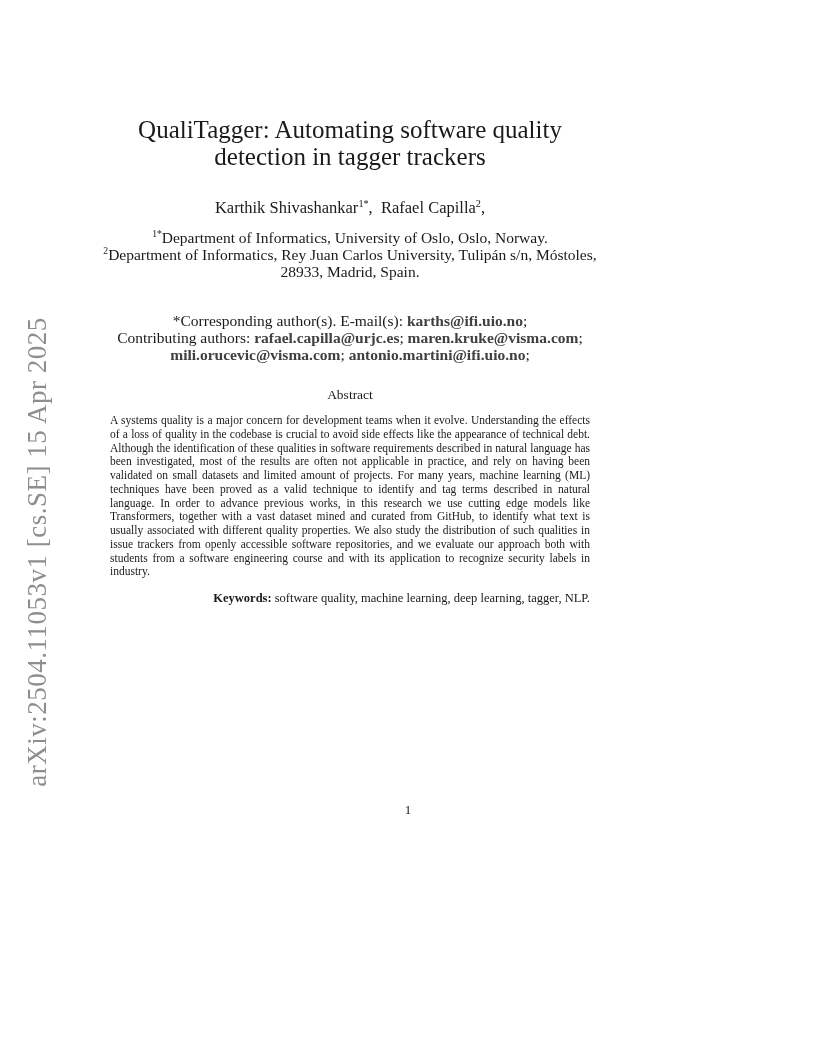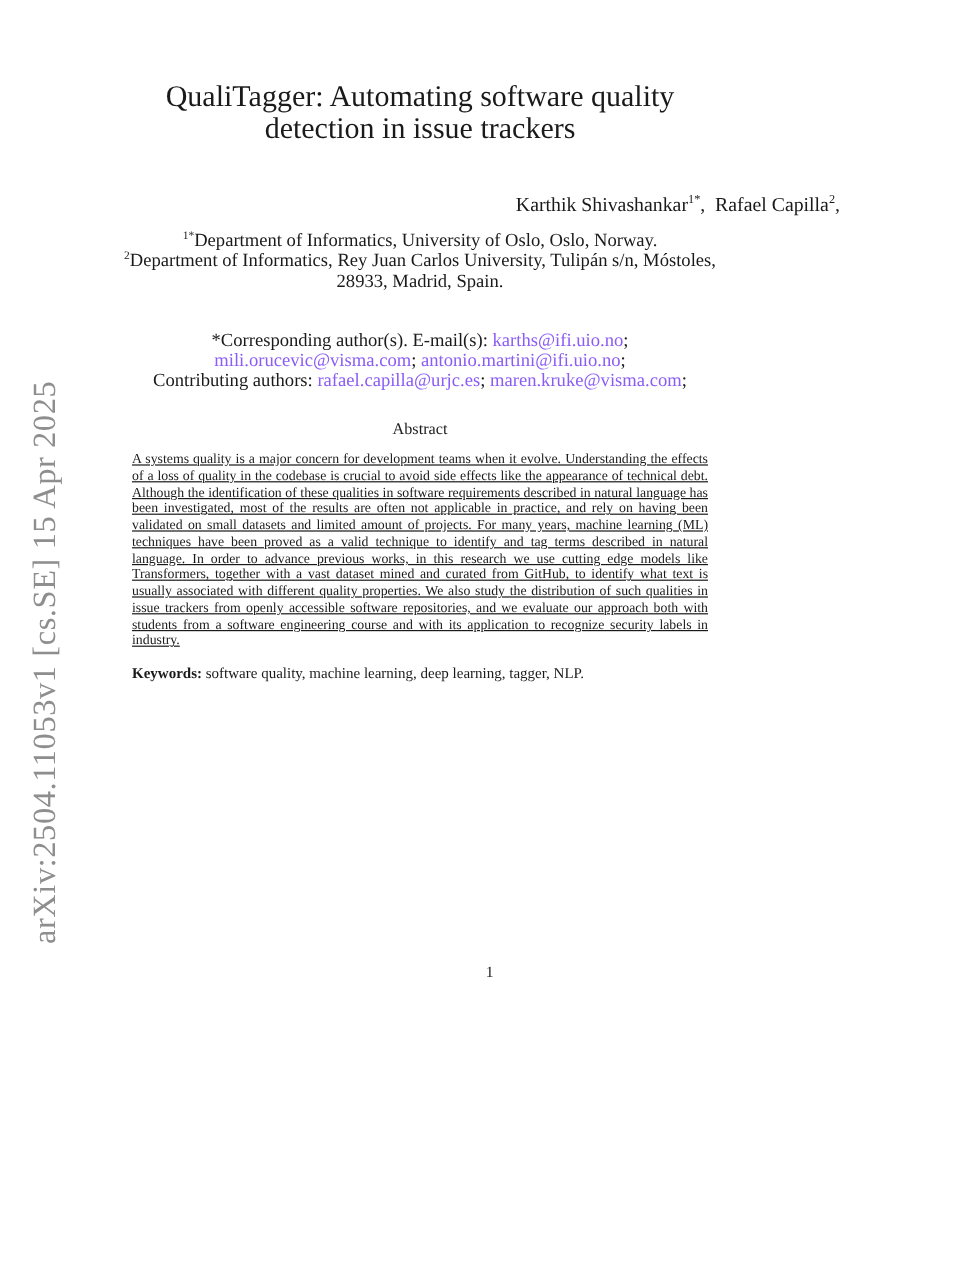--- a/index.html
+++ b/index.html
@@ -25,74 +25,73 @@
     white-space: nowrap;
     font-size: 27px;
     letter-spacing: 0.5px;
     color: #8e8e8e;
   }
   .content {
     position: absolute;
     top: 0;
     left: 0;
     width: 700px;
-    padding-top: 67px;
+    padding-top: 116px;
     text-align: center;
   }
   .paper-title {
     font-size: 25px;
     line-height: 27px;
     font-weight: normal;
     margin: 0;
   }
   .authors {
-    margin-top: 39px;
+    margin-top: 27px;
     font-size: 16.5px;
     line-height: 22px;
-    text-align: right;
   }
   .authors sup, .affiliations sup {
     font-size: 62%;
     line-height: 0;
   }
   .affiliations {
     margin: 10px auto 0 auto;
     width: 512px;
     font-size: 15.5px;
     line-height: 17.2px;
   }
   .contact {
     margin-top: 31px;
     font-size: 15.5px;
     line-height: 17.2px;
   }
   .email-link {
-    color: #8b5cf6;
+    color: #404040;
     text-decoration: none;
+    font-weight: bold;
   }
   .abstract-heading {
     margin-top: 24px;
     font-size: 13.5px;
     font-weight: normal;
   }
   .abstract-body {
     margin: 11px auto 12px auto;
     width: 480px;
     font-size: 11.5px;
     line-height: 13.75px;
     text-align: justify;
     text-justify: inter-word;
-    text-decoration: underline;
   }
   .keywords {
     margin: 9px auto 0 auto;
     width: 480px;
     font-size: 12.5px;
     line-height: 15px;
-    text-align: left;
+    text-align: right;
   }
   .keywords .kw-label {
     font-weight: bold;
   }
   .page-number {
     position: absolute;
     top: 802px;
     left: 0;
     width: 816px;
     text-align: center;
@@ -103,36 +102,36 @@
 <body>
 
 <div class="page">
 
   <div class="watermark">arXiv:2504.11053v1  [cs.SE]  15 Apr 2025</div>
 
   <div class="content">
 
     <h1 class="paper-title">
       <span>QualiTagger: Automating software quality</span><br>
-      <span>detection in issue trackers</span>
+      <span>detection in tagger trackers</span>
     </h1>
 
     <div class="authors">
       <div>Karthik Shivashankar<sup>1*</sup>, &nbsp;Rafael Capilla<sup>2</sup>,</div>
     </div>
 
     <div class="affiliations">
       <div><sup>1*</sup>Department of Informatics, University of Oslo, Oslo, Norway.</div>
       <div><sup>2</sup>Department of Informatics, Rey Juan Carlos University, Tulipán s/n, Móstoles, 28933, Madrid, Spain.</div>
     </div>
 
     <div class="contact">
       <div>*Corresponding author(s). E-mail(s): <a href="#" class="email-link">karths@ifi.uio.no</a>;</div>
+      <div>Contributing authors: <a href="#" class="email-link">rafael.capilla@urjc.es</a>; <a href="#" class="email-link">maren.kruke@visma.com</a>;</div>
       <div><a href="#" class="email-link">mili.orucevic@visma.com</a>; <a href="#" class="email-link">antonio.martini@ifi.uio.no</a>;</div>
-      <div>Contributing authors: <a href="#" class="email-link">rafael.capilla@urjc.es</a>; <a href="#" class="email-link">maren.kruke@visma.com</a>;</div>
     </div>
 
     <div class="abstract-heading">Abstract</div>
 
     <div class="abstract-body">A systems quality is a major concern for development teams when it evolve. Understanding the effects of a loss of quality in the codebase is crucial to avoid side effects like the appearance of technical debt. Although the identification of these qualities in software requirements described in natural language has been investigated, most of the results are often not applicable in practice, and rely on having been validated on small datasets and limited amount of projects. For many years, machine learning (ML) techniques have been proved as a valid technique to identify and tag terms described in natural language. In order to advance previous works, in this research we use cutting edge models like Transformers, together with a vast dataset mined and curated from GitHub, to identify what text is usually associated with different quality properties. We also study the distribution of such qualities in issue trackers from openly accessible software repositories, and we evaluate our approach both with students from a software engineering course and with its application to recognize security labels in industry.</div>
 
     <div class="keywords">
       <span class="kw-label">Keywords:</span><span> software quality, machine learning, deep learning, tagger, NLP.</span>
     </div>
 

